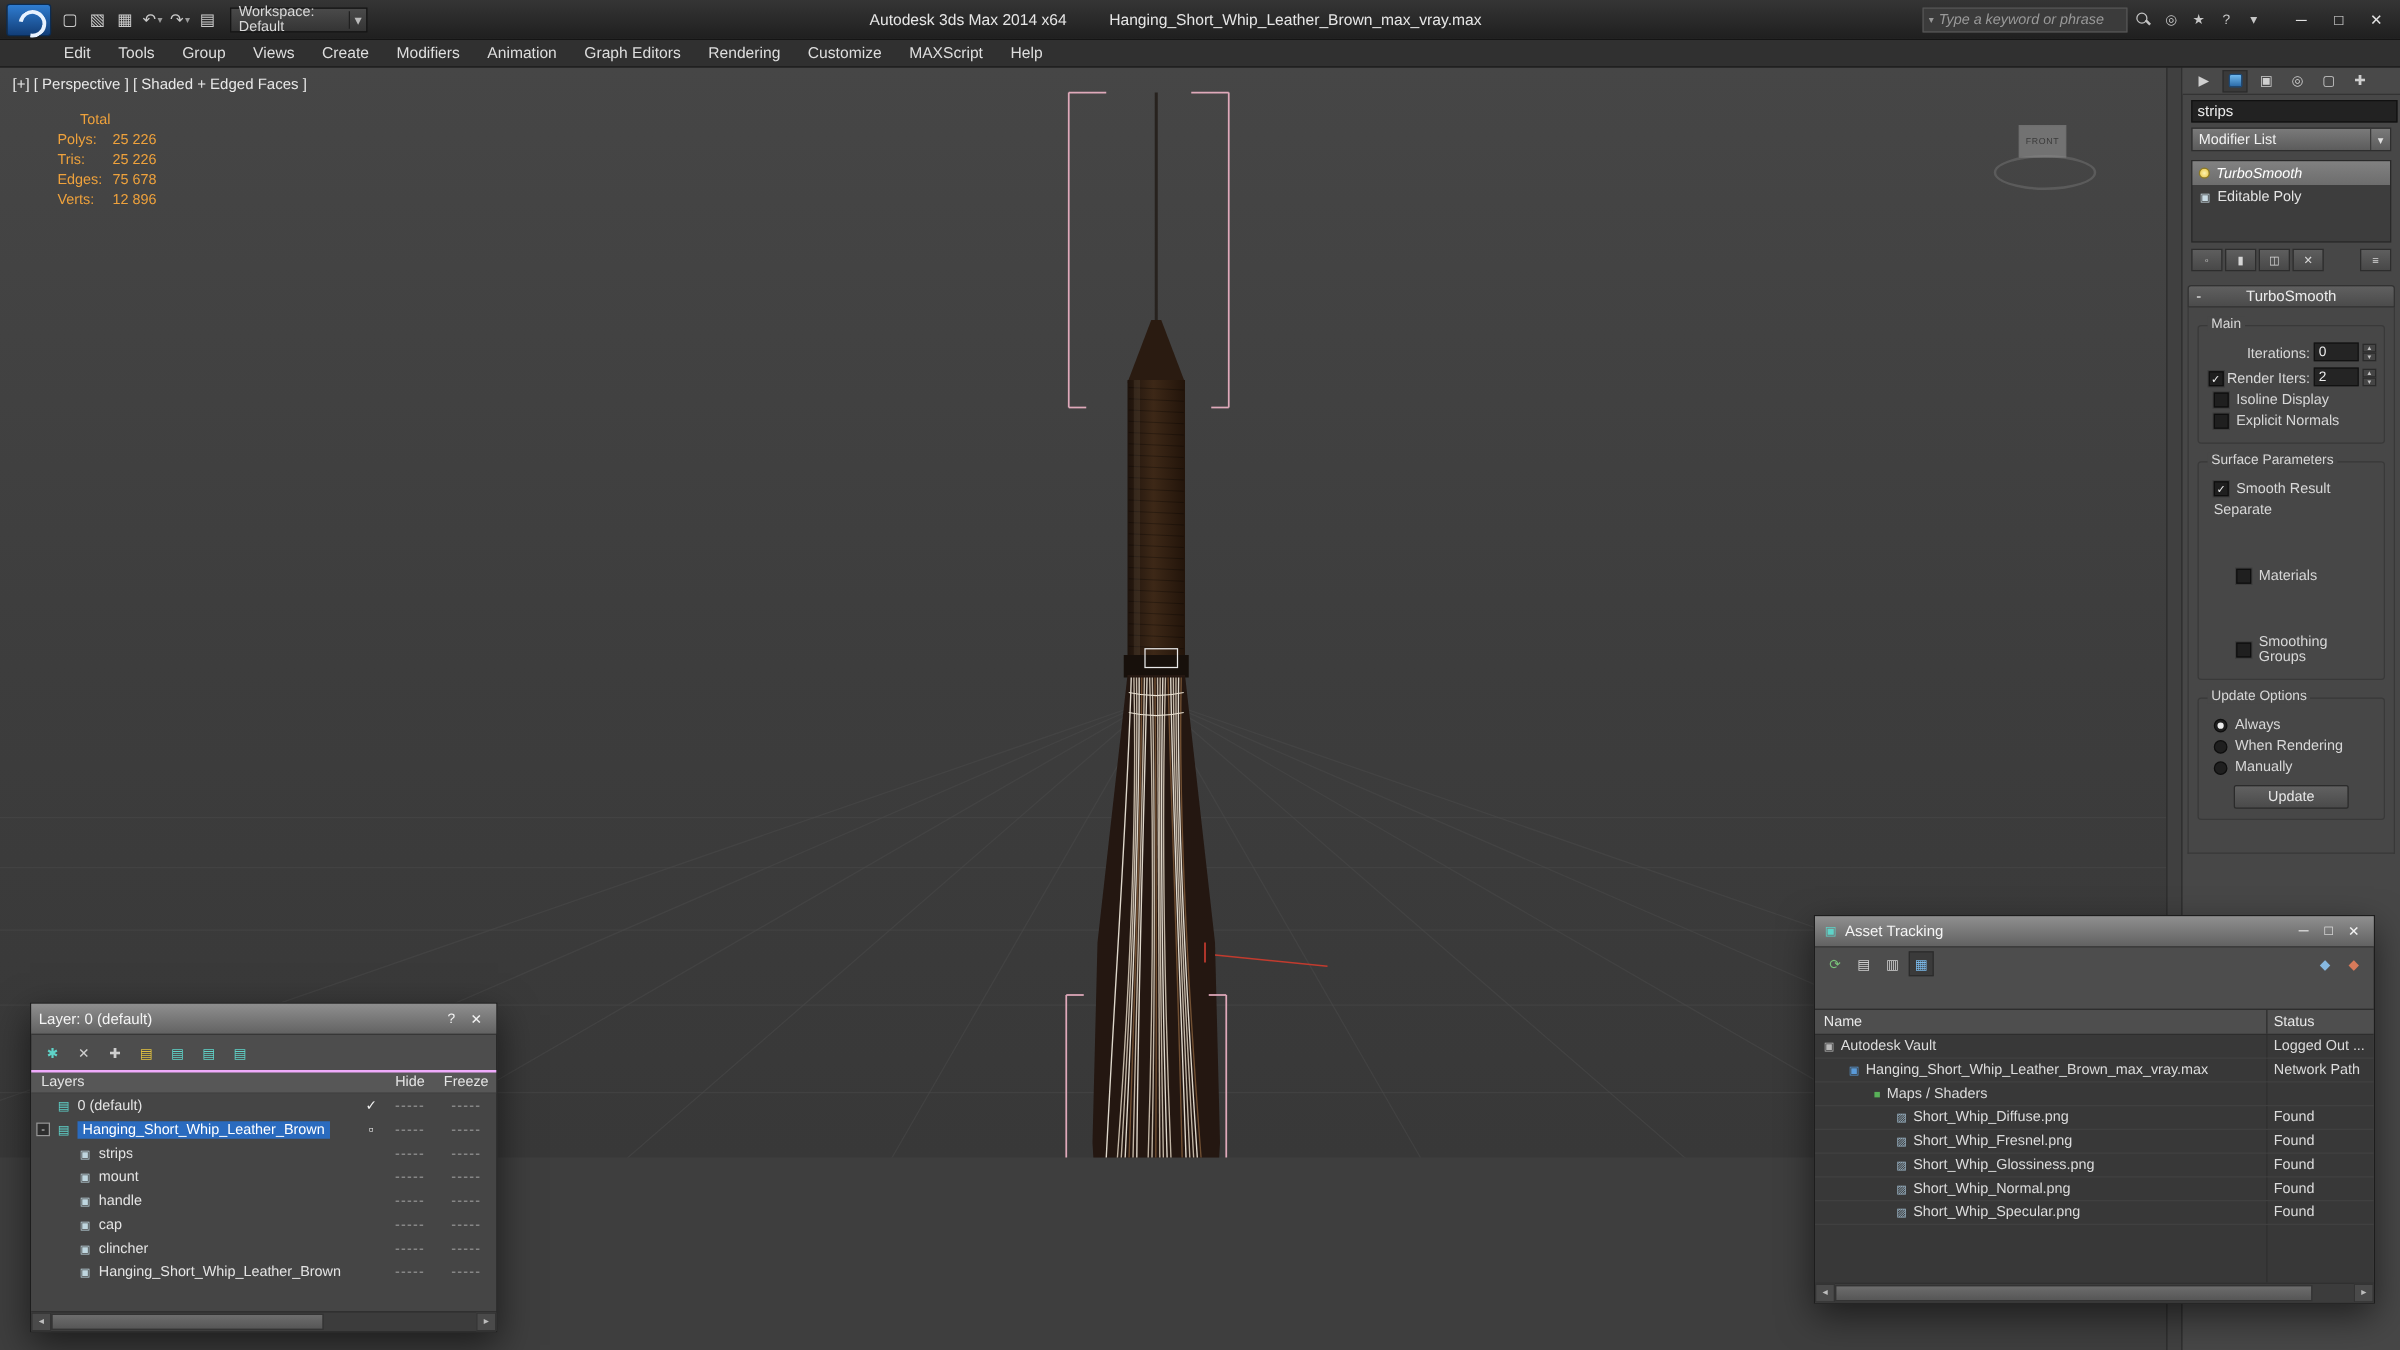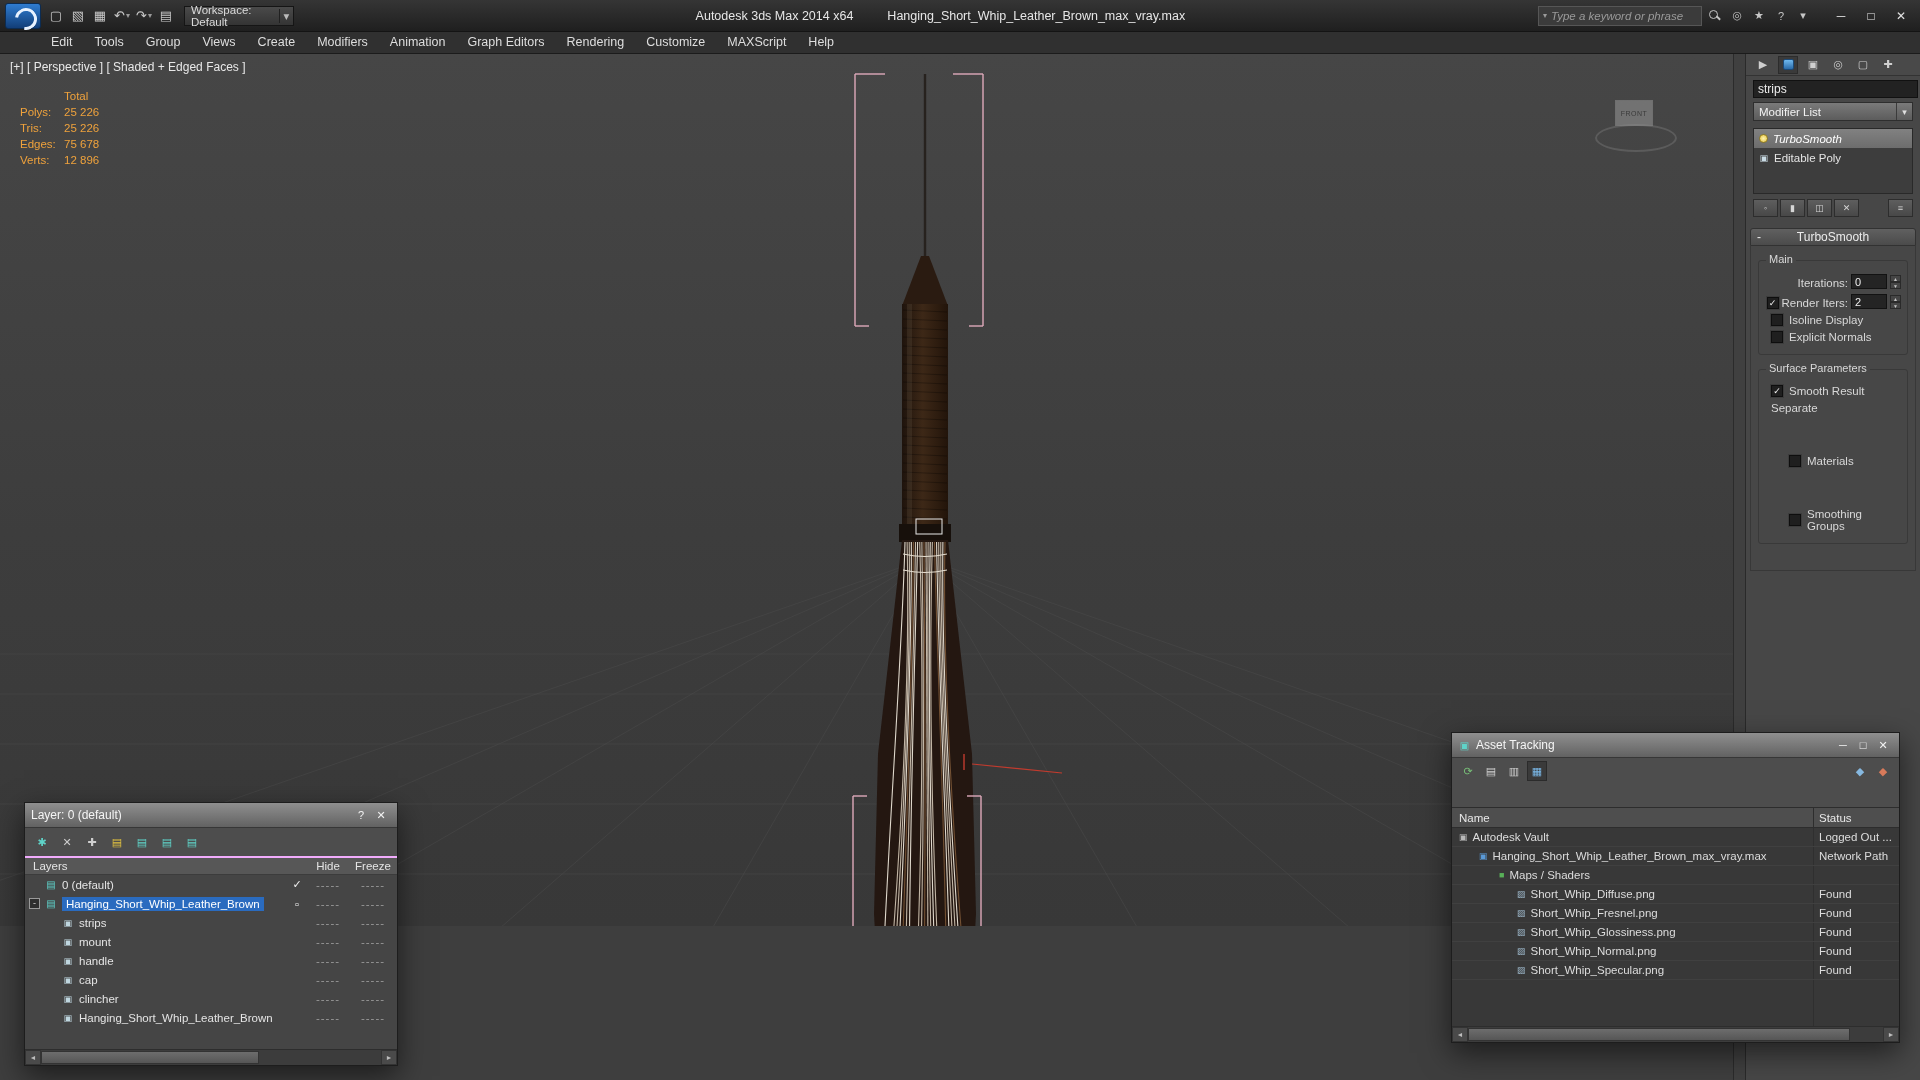--- a/index.html
+++ b/index.html
@@ -74,21 +74,21 @@
   .viewport{
     position:absolute; left:0; top:54px; width:1733px; height:872px;
     background:linear-gradient(180deg,#464646 0%, #3d3d3d 55%, #383838 100%);
     overflow:hidden; z-index:1;
   }
   #vp-svg{position:absolute; left:0; top:0;}
   .vp-label{position:absolute; left:10px; top:6px; color:#e8e8e8; font-size:12px; z-index:3;}
   .vp-stats{position:absolute; left:20px; top:34px; color:#efa23c; font-size:11.5px; line-height:16px; z-index:3;}
   .vp-stats .hdr{margin-left:44px;}
   .vp-stats .row{display:flex;}
-  .vp-stats .k{width:44px;}
+  .vp-stats .k{width:44px;margin-left:26px;}
   .viewcube{position:absolute; right:52px; top:40px; width:90px; height:70px; z-index:3;}
   .vc-face{
     position:absolute; left:24px; top:6px; width:38px; height:26px;
     background:rgba(160,160,160,.5); border:1px solid rgba(110,110,110,.6);
     color:#3a3a3a; font-size:7px; display:flex; align-items:center; justify-content:center; letter-spacing:.5px;
   }
   .vc-ring{position:absolute; left:4px; top:30px; width:82px; height:28px; border:2px solid rgba(145,145,145,.3); border-radius:50%;}
 
   
   .splitter{position:absolute; left:1733px; top:54px; width:12px; bottom:0; background:#404040; border-left:1px solid #2b2b2b; z-index:5;}
@@ -516,20 +516,36 @@
         <div class="cb-row indent">
           <span class="cb"></span>
           <span class="cb-label">Materials</span>
         </div>
         <div class="cb-row indent">
           <span class="cb"></span>
           <span class="cb-label">Smoothing Groups</span>
         </div>
       </div>
 
+      <div class="groupbox">
+        <span class="glabel">Update Options</span>
+        <div class="cb-row">
+          <span class="rb sel"></span>
+          <span class="rb-label">Always</span>
+        </div>
+        <div class="cb-row">
+          <span class="rb"></span>
+          <span class="rb-label">When Rendering</span>
+        </div>
+        <div class="cb-row">
+          <span class="rb"></span>
+          <span class="rb-label">Manually</span>
+        </div>
+        <button class="update-btn">Update</button>
+      </div>
 
     </div>
   </div>
 </div>
 
 <div class="dlg" id="layer-dlg">
   <div class="dlg-title">
     <span class="t">Layer: 0 (default)</span>
     <div class="dlg-btn">
         <span>?</span>

